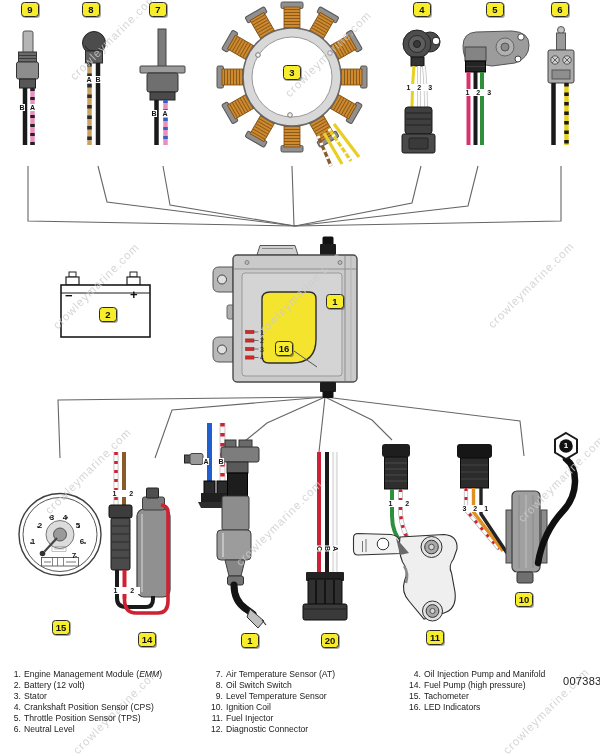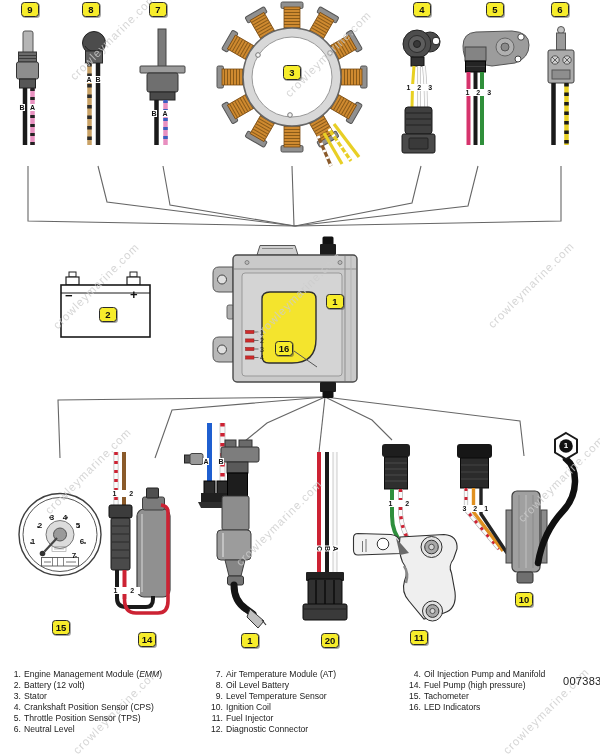--- a/index.html
+++ b/index.html
@@ -409,21 +409,21 @@
   <div class="badge" style="left:413px;top:2px">4</div>
   <div class="badge" style="left:486px;top:2px">5</div>
   <div class="badge" style="left:551px;top:2px">6</div>
   <div class="badge" style="left:99px;top:307px">2</div>
   <div class="badge" style="left:326px;top:294px">1</div>
   <div class="badge" style="left:275px;top:341px">16</div>
   <div class="badge" style="left:52px;top:620px">15</div>
   <div class="badge" style="left:138px;top:632px">14</div>
   <div class="badge" style="left:241px;top:633px">1</div>
   <div class="badge" style="left:321px;top:633px">20</div>
-  <div class="badge" style="left:410px;top:630px">11</div>
+  <div class="badge" style="left:426px;top:630px">11</div>
   <div class="badge" style="left:515px;top:592px">10</div>
 
   <span class="wlabel" style="left:19px;top:104px">B</span>
   <span class="wlabel" style="left:29.5px;top:104px">A</span>
   <span class="wlabel" style="left:86px;top:76px">A</span>
   <span class="wlabel" style="left:95px;top:76px">B</span>
   <span class="wlabel" style="left:151px;top:110px">B</span>
   <span class="wlabel" style="left:162px;top:110px">A</span>
   <span class="wlabel pins-tight" style="left:406px;top:84px">1 2 3</span>
   <span class="wlabel pins-tight" style="left:465px;top:89px">1 2 3</span>
@@ -479,25 +479,25 @@
     </div>
     <div class="litem">
       <span class="lnum">6.</span>
         <span class="ltxt">Neutral Level</span>
     </div>
   </div>
 
   <div class="legend-col" style="left:206px">
     <div class="litem">
       <span class="lnum">7.</span>
-        <span class="ltxt">Air Temperature Module (AT)</span>
+        <span class="ltxt">Air Temperature Sensor (AT)</span>
     </div>
     <div class="litem">
       <span class="lnum">8.</span>
-        <span class="ltxt">Oil Level Battery</span>
+        <span class="ltxt">Oil Switch Switch</span>
     </div>
     <div class="litem">
       <span class="lnum">9.</span>
         <span class="ltxt">Level Temperature Sensor</span>
     </div>
     <div class="litem">
       <span class="lnum">10.</span>
         <span class="ltxt">Ignition Coil</span>
     </div>
     <div class="litem">

